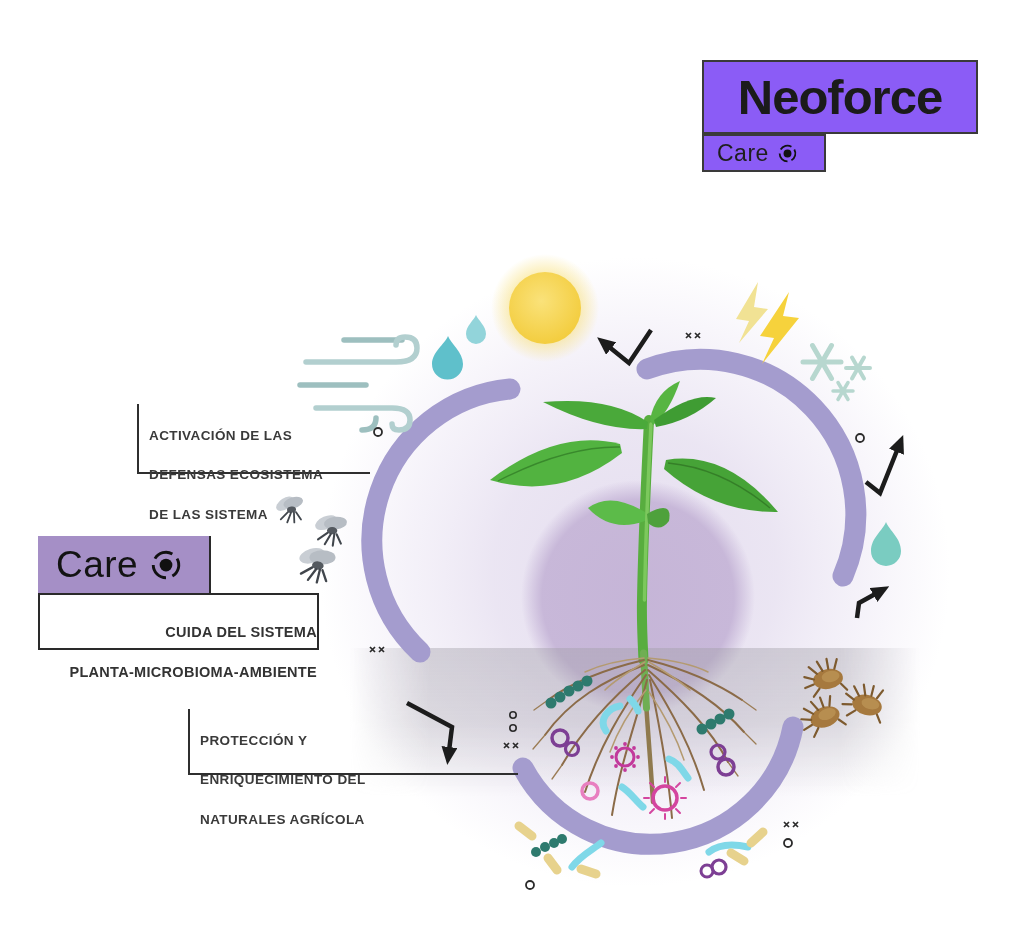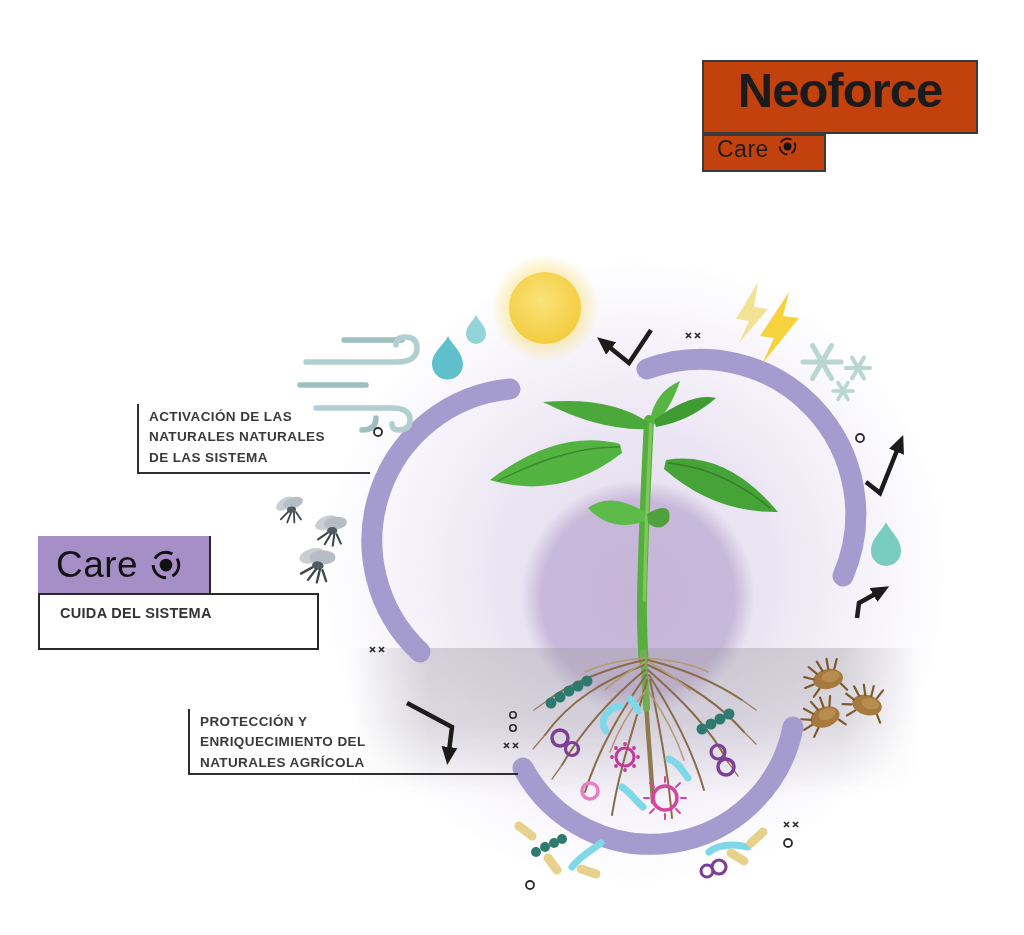--- a/index.html
+++ b/index.html
@@ -2,40 +2,40 @@
 <html><head>
 <meta charset="utf-8">
 <style>
   html,body{margin:0;padding:0;background:#ffffff;}
   #canvas{position:relative;width:1024px;height:935px;background:#fff;overflow:hidden;
           font-family:"Liberation Sans",sans-serif;}
   #diagram-svg{position:absolute;left:0;top:0;z-index:1;}
   .overlay{position:absolute;z-index:2;box-sizing:border-box;}
 
   
-  .brand-box{border:2px solid #3a3a3a;background:#c2410c;display:flex;align-items:flex-start;justify-content:center;}
+  .brand-box{border:2px solid #3a3a3a;background:#8b5cf6;display:flex;align-items:center;justify-content:center;}
   #neoforce-box{left:702px;top:60px;width:276px;height:74px;}
   #neoforce-box .brand-name{font-size:49px;font-weight:700;letter-spacing:-1px;color:#1b1b1b;}
   #care-small-box{left:702px;top:134px;width:124px;height:38px;justify-content:flex-start;padding-left:13px;gap:8px;}
   #care-small-box .care-word{font-size:23px;font-weight:400;color:#1e1e1e;letter-spacing:.5px;}
 
   
   #care-purple-box{left:38px;top:536px;width:173px;height:57px;background:#a58fc6;
       border-right:2px solid #2a2a2a;display:flex;align-items:center;padding-left:18px;gap:11px;}
   #care-purple-box .care-word{font-size:37px;font-weight:400;color:#131313;letter-spacing:.5px;}
   #cuida-box{left:38px;top:593px;width:281px;height:57px;background:#fff;border:2px solid #2a2a2a;
-      padding:8px 0 0 20px;font-size:14.5px;font-weight:700;color:#333;line-height:1.45;letter-spacing:.3px;}
+      padding:8px 0 0 20px;font-size:14.5px;font-weight:700;color:#333;line-height:1.45;letter-spacing:.3px;text-align:right;}
 
   
   .bracket{border-left:2px solid #2f2f2f;border-bottom:2px solid #2f2f2f;
       color:#3a3a3a;font-weight:700;font-size:13.5px;line-height:1.5;letter-spacing:.4px;
       padding:3px 0 6px 10px;}
   #label-activation{left:137px;top:404px;width:233px;height:70px;}
   #label-protection{left:188px;top:709px;width:330px;height:66px;}
-  .line{display:block;white-space:nowrap;}
+  .line{display:block;white-space:nowrap;margin-top:19px;}
 </style>
 </head>
 <body>
 
 <div id="canvas">
 
   <svg id="diagram-svg" width="1024" height="935" viewBox="0 0 1024 935">
     <defs>
       <radialGradient id="glowGrad" cx="0.5" cy="0.5" r="0.5">
         <stop offset="0%" stop-color="#cfc2e2" stop-opacity="0.55"></stop>
@@ -354,37 +354,38 @@
         <path d="M 7 12.5 A 15 15 0 0 1 27.5 7"></path>
         <path d="M 33 12.5 A 15 15 0 0 1 27.5 33"></path>
         <path d="M 20 35 A 15 15 0 0 1 5 20"></path>
       </g>
       <circle cx="20" cy="20" r="7.5" fill="#111"></circle>
     </svg>
   </div>
 
   <div class="overlay bracket" id="label-activation">
     <span class="line">ACTIVACIÓN DE LAS</span>
-    <span class="line">NATURALES NATURALES</span>
+    <span class="line">DEFENSAS ECOSISTEMA</span>
     <span class="line">DE LAS SISTEMA</span>
   </div>
 
   <div class="overlay" id="care-purple-box">
     <span class="care-word">Care</span>
     <svg width="34" height="34" viewBox="0 0 40 40">
       <g stroke="#111" stroke-width="3.4" fill="none">
         <path d="M 7 12.5 A 15 15 0 0 1 27.5 7"></path>
         <path d="M 33 12.5 A 15 15 0 0 1 27.5 33"></path>
         <path d="M 20 35 A 15 15 0 0 1 5 20"></path>
       </g>
       <circle cx="20" cy="20" r="7.5" fill="#111"></circle>
     </svg>
   </div>
   <div class="overlay" id="cuida-box">
     <span class="line">CUIDA DEL SISTEMA</span>
+    <span class="line">PLANTA-MICROBIOMA-AMBIENTE</span>
   </div>
 
   <div class="overlay bracket" id="label-protection">
     <span class="line">PROTECCIÓN Y</span>
     <span class="line">ENRIQUECIMIENTO DEL</span>
     <span class="line">NATURALES AGRÍCOLA</span>
   </div>
 
 </div>
 

